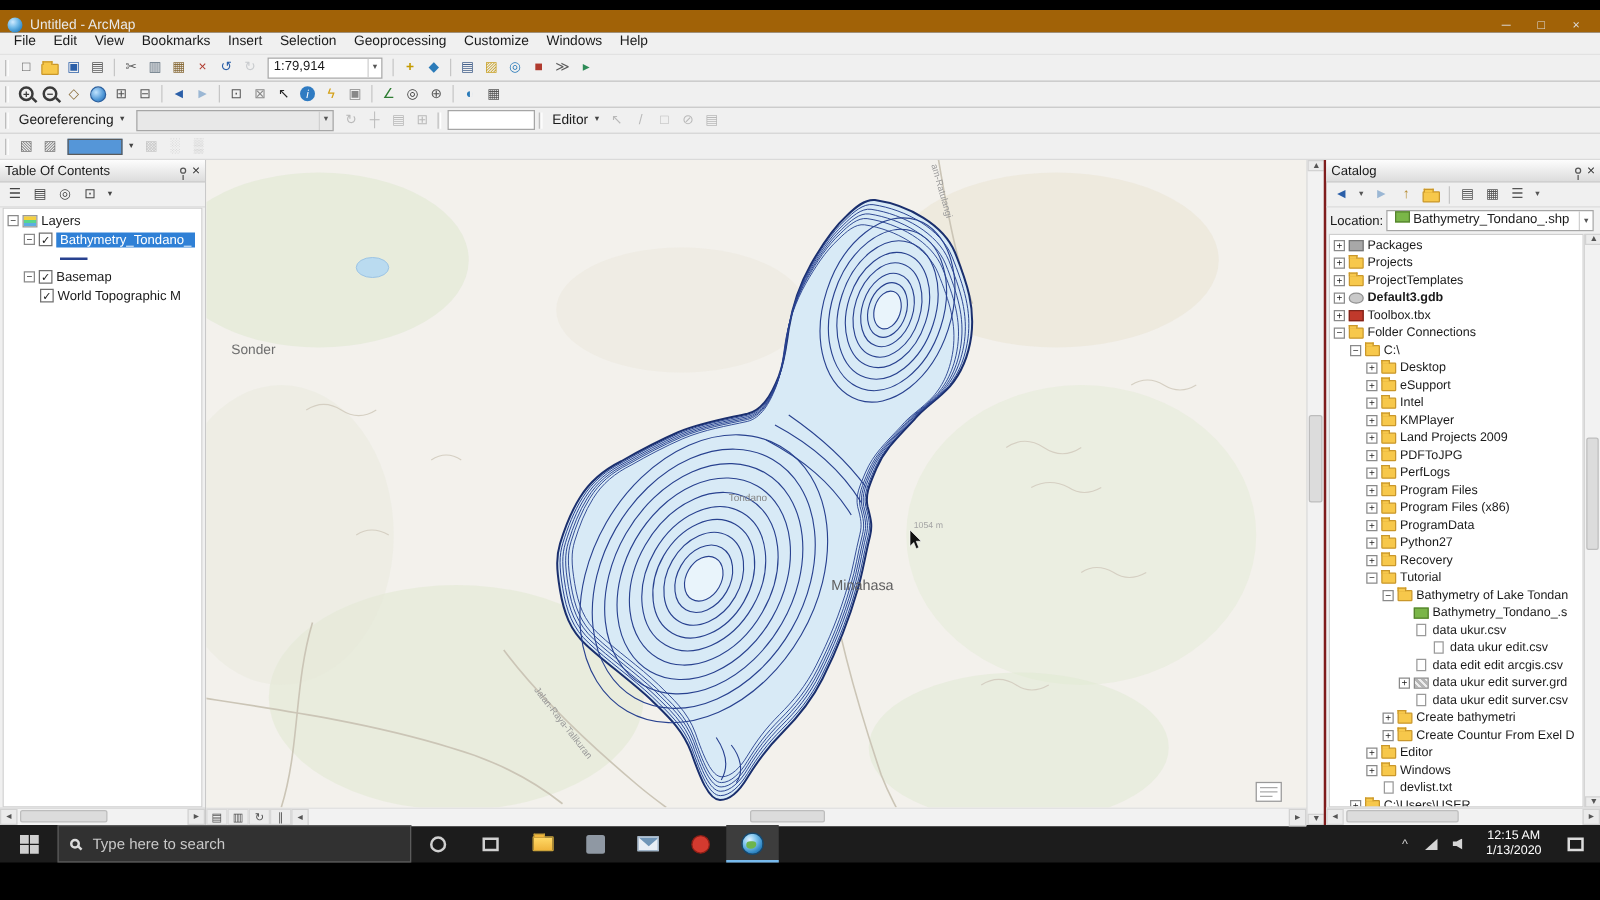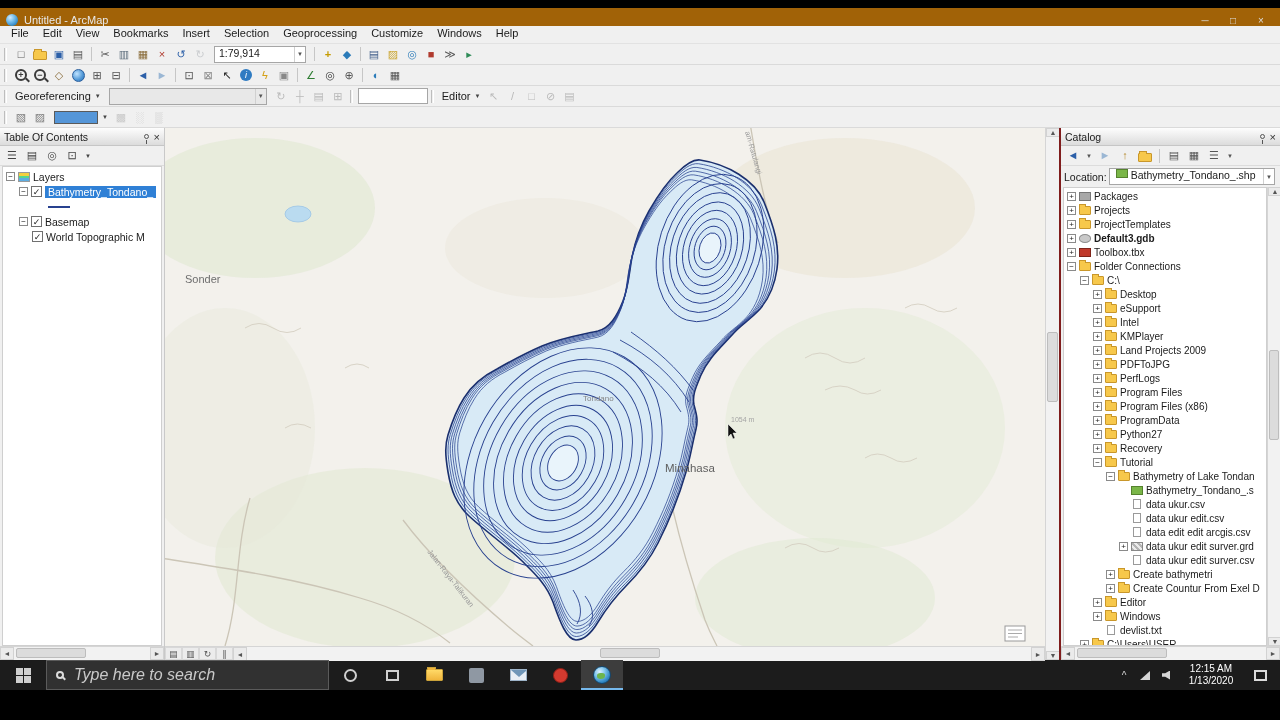--- a/index.html
+++ b/index.html
@@ -96,21 +96,21 @@
   #coords{position:absolute;left:1057px;top:8px;}
   #status-btn{position:absolute;right:14px;top:6px;width:22px;height:16px;border:1px solid #c0c0c0;background:#fafafa;}
   
   #taskbar{height:30px;background:#1c1c1c;display:flex;align-items:stretch;color:#ddd;}
   #start{width:46px;display:flex;align-items:center;justify-content:center;}
   .winlogo{display:grid;grid-template-columns:7px 7px;gap:1px;}
   .winlogo span{width:7px;height:7px;background:#cfcfcf;}
   #tb-search{width:283px;background:#313131;border:1px solid #5b5b5b;display:flex;align-items:center;padding:0 9px;gap:8px;}
   .mag{width:8px;height:8px;border:2px solid #dcdcdc;border-radius:50%;position:relative;flex:none;}
   .mag::after{content:"";position:absolute;width:5px;height:2px;background:#dcdcdc;right:-4px;bottom:-2px;transform:rotate(45deg);}
-  #search-input{background:transparent;border:none;outline:none;color:#c9c9c9;font-size:16px;font-family:"Liberation Sans",sans-serif;width:220px;font-style:italic;}
+  #search-input{background:transparent;border:none;outline:none;color:#c9c9c9;font-size:12px;font-family:"Liberation Sans",sans-serif;width:220px;}
   #search-input::placeholder{color:#c9c9c9;}
   .tapp{width:42px;display:flex;align-items:center;justify-content:center;position:relative;}
   .tapp.active{background:#3d3d3d;box-shadow:inset 0 -2px 0 #76b9ed;}
   .cortana{width:13px;height:13px;border:2px solid #d0d0d0;border-radius:50%;}
   .tview{width:13px;height:11px;border:2px solid #d0d0d0;}
   .tfolder{width:17px;height:12px;background:linear-gradient(#ffd967,#f0b53c);border:1px solid #caa23a;border-radius:1px;position:relative;}
   .tfolder::before{content:"";position:absolute;top:-3px;left:0;width:7px;height:2px;background:#f0b53c;border:1px solid #caa23a;border-bottom:none;}
   .tgray{width:15px;height:15px;background:#8f98a3;border-radius:2px;}
   .tmail{width:17px;height:12px;background:#e8eef5;border:1px solid #9db3c8;position:relative;overflow:hidden;}
   .tmail::after{content:"";position:absolute;left:0;top:0;width:0;height:0;border-left:8px solid transparent;border-right:8px solid transparent;border-top:7px solid #7096b8;}
@@ -557,21 +557,21 @@
             <div class="crow" style="padding-left: 55px;">
               <span class="expsp"></span>
               <span class="fi fi-shape"></span>
               <span>Bathymetry_Tondano_.s</span>
             </div>
             <div class="crow" style="padding-left: 55px;">
               <span class="expsp"></span>
               <span class="fi fi-page"></span>
               <span>data ukur.csv</span>
             </div>
-            <div class="crow" style="padding-left: 55px;">
+            <div class="crow" style="padding-left: 69px;">
               <span class="expsp"></span>
               <span class="fi fi-page"></span>
               <span>data ukur edit.csv</span>
             </div>
             <div class="crow" style="padding-left: 55px;">
               <span class="expsp"></span>
               <span class="fi fi-page"></span>
               <span>data edit edit arcgis.csv</span>
             </div>
             <div class="crow" style="padding-left: 55px;">

